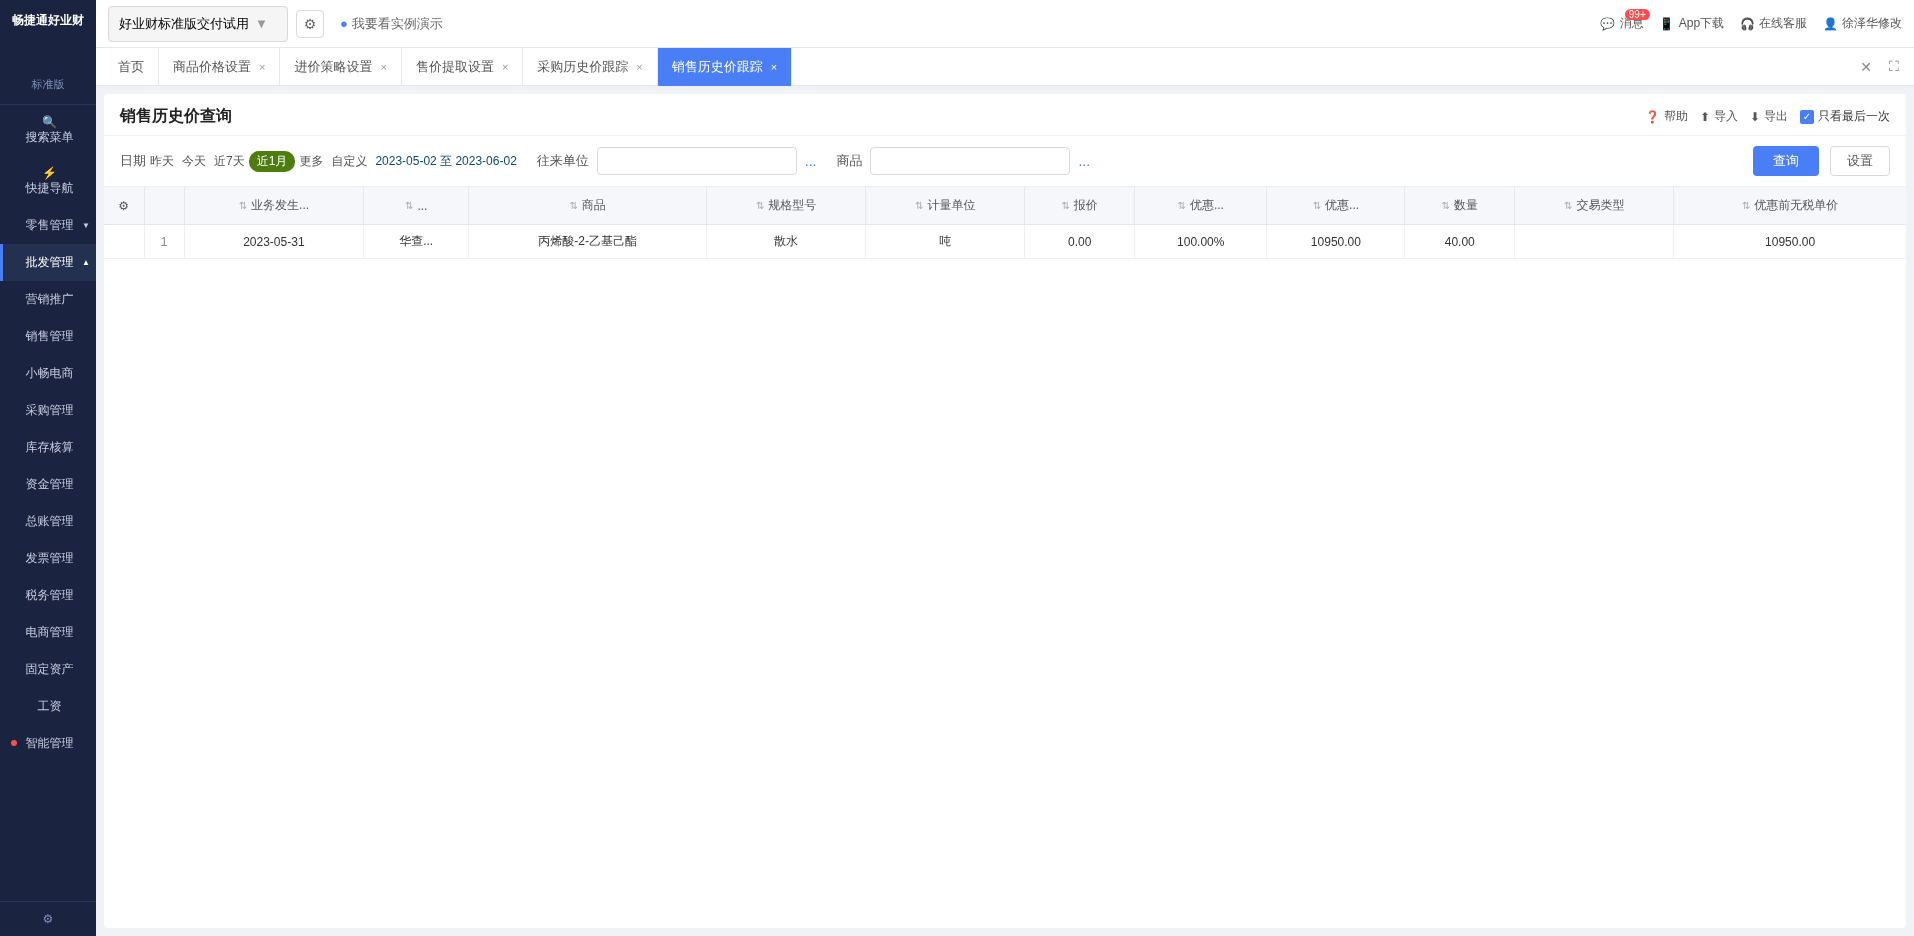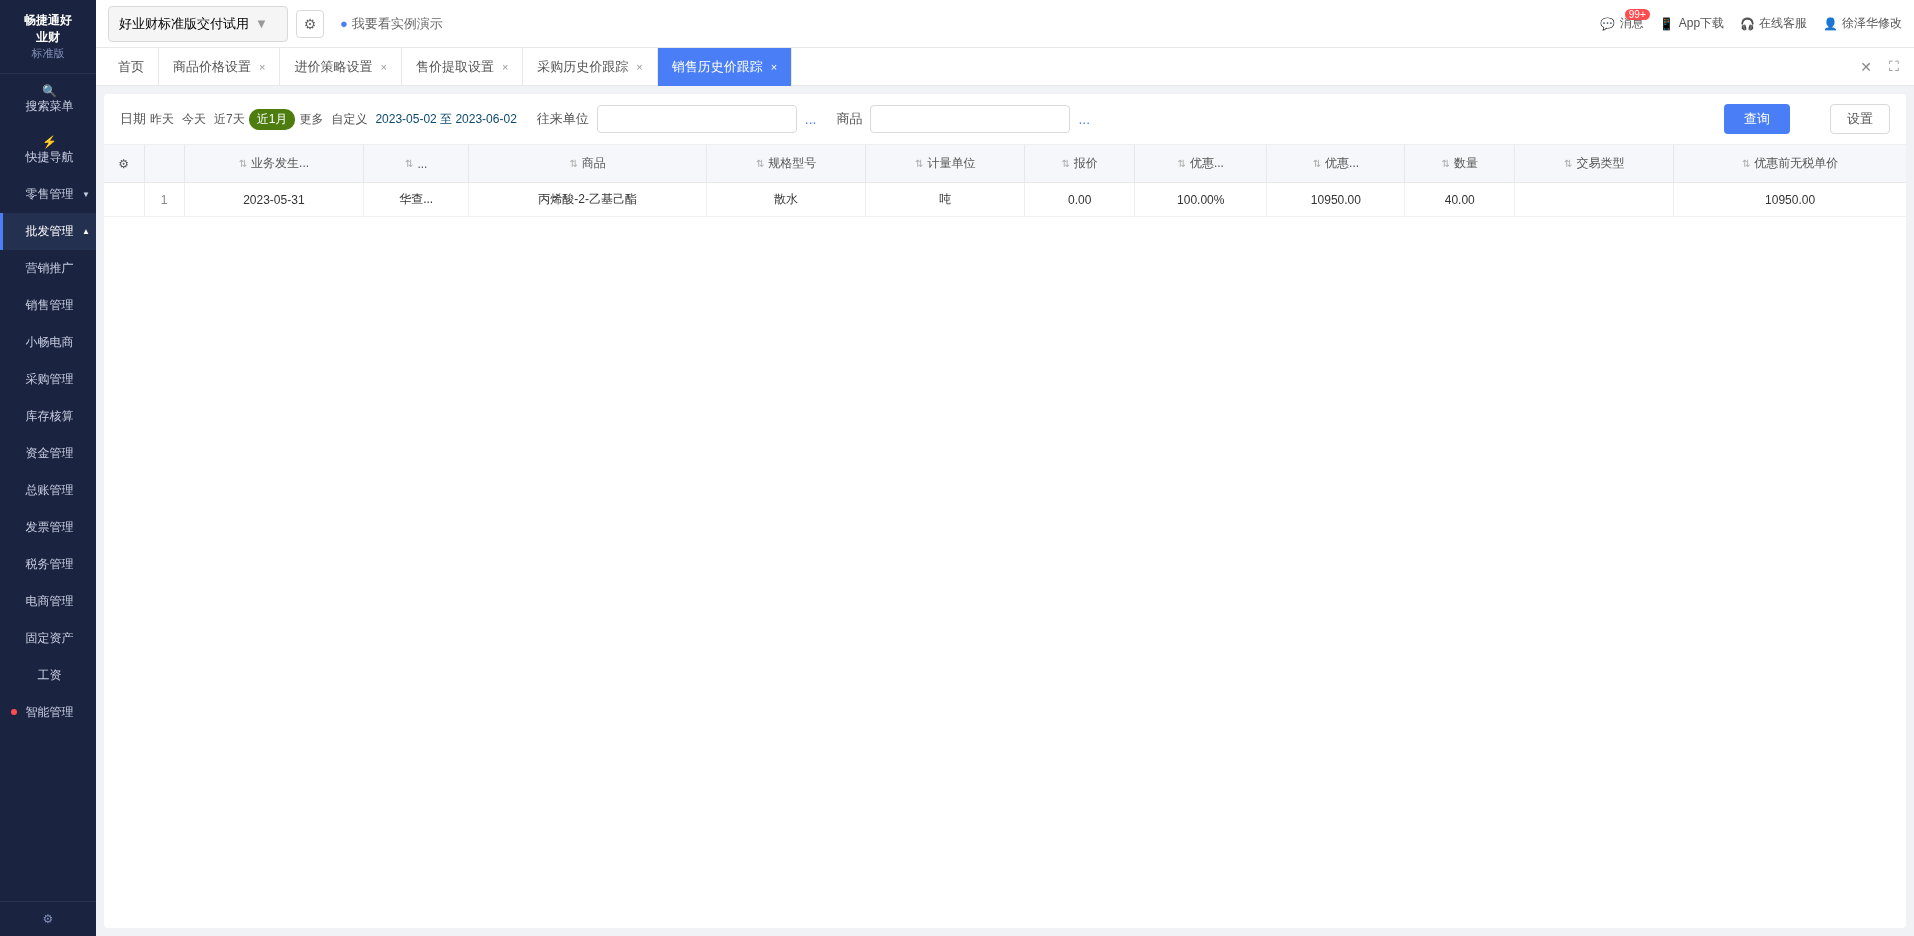--- a/index.html
+++ b/index.html
@@ -9,25 +9,26 @@
     .sidebar {
       width: 96px;
       background: #1a2340;
       color: #c8cde0;
       display: flex;
       flex-direction: column;
       flex-shrink: 0;
       height: 100%;
     }
     .sidebar-logo {
-      padding: 12px 24px;
+      padding: 12px 12px;
       display: flex;
       flex-direction: column;
       align-items: center;
       border-bottom: 1px solid #2a3555;
+      gap: 48px;
     }
     .sidebar-logo-title {
       font-size: 12px;
       color: #fff;
       font-weight: bold;
       text-align: center;
       line-height: 1.4;
     }
     .sidebar-logo-sub {
       font-size: 11px;
@@ -240,21 +241,20 @@
     }
     .query-btn {
       background: #4a7ef7; color: #fff; border: none;
       border-radius: 4px; padding: 6px 20px; font-size: 13px;
       cursor: pointer;
     }
     .setting-btn {
       border: 1px solid #d9d9d9; background: #fff; color: #555;
       border-radius: 4px; padding: 5px 16px; font-size: 13px;
       cursor: pointer;
-      margin-left: 20px;
     }
 
     
     .table-container {
       flex: 1; overflow: auto;
     }
     table {
       width: 100%; border-collapse: collapse; font-size: 12px;
     }
     thead tr {
@@ -418,20 +418,41 @@
       <span class="tab-close">×</span>
     </div>
     <div class="tabbar-right">
       <div class="tabbar-icon-btn">✕</div>
       <div class="tabbar-icon-btn">⛶</div>
     </div>
   </div>
 
   <div class="content">
 
+    <div class="content-header">
+      <span class="page-title">销售历史价查询</span>
+      <div class="content-header-actions">
+        <div class="header-action-btn">
+          <span>❓</span>
+          <span>帮助</span>
+        </div>
+        <div class="header-action-btn">
+          <span>⬆</span>
+          <span>导入</span>
+        </div>
+        <div class="header-action-btn">
+          <span>⬇</span>
+          <span>导出</span>
+        </div>
+        <label class="checkbox-label">
+          <span class="checkbox-blue">✓</span>
+          <span>只看最后一次</span>
+        </label>
+      </div>
+    </div>
 
     <div class="filter-bar">
       <div class="filter-group">
         <span class="filter-label">日期</span>
         <span class="date-btn">昨天</span>
         <span class="date-btn">今天</span>
         <span class="date-btn">近7天</span>
         <span class="date-btn active">近1月</span>
         <span class="date-btn">更多</span>
         <span class="date-btn">自定义</span>
@@ -443,21 +464,21 @@
         <input class="filter-input" type="text" style="">
         <span class="filter-dots">...</span>
       </div>
 
       <div class="filter-section">
         <span class="filter-label">商品</span>
         <input class="filter-input" type="text" style="">
         <span class="filter-dots">...</span>
       </div>
 
-      <div style="margin-left:auto;display:flex;gap:20px;">
+      <div style="margin-left:auto;display:flex;gap:11px;">
         <button class="query-btn">查询</button>
         <button class="setting-btn">设置</button>
       </div>
     </div>
 
     <div class="table-container">
       <table>
         <thead>
           <tr>
             <th style="width:40px;">

